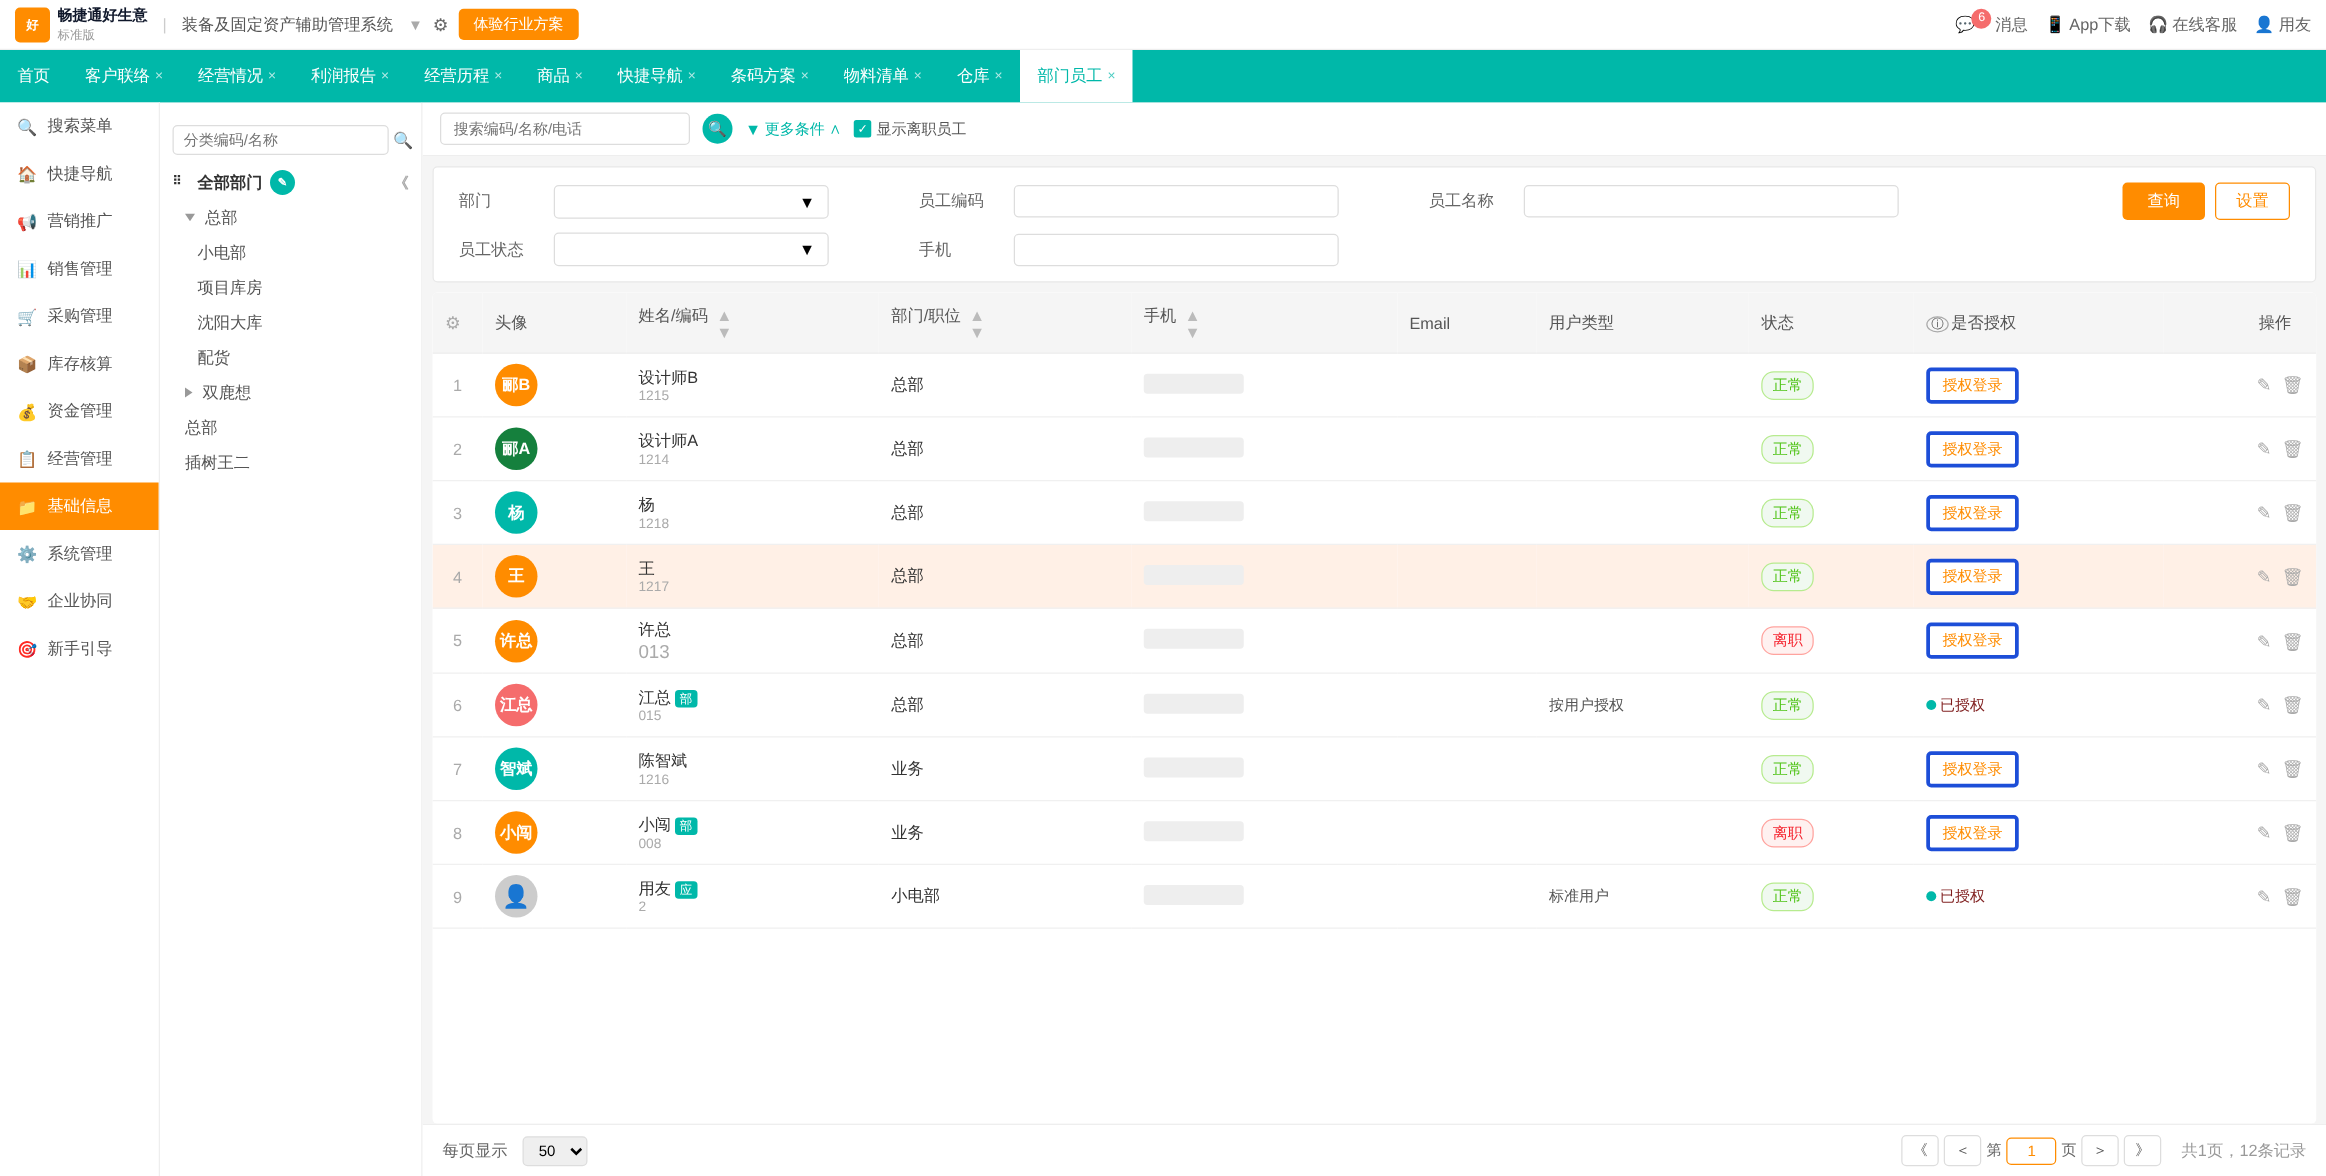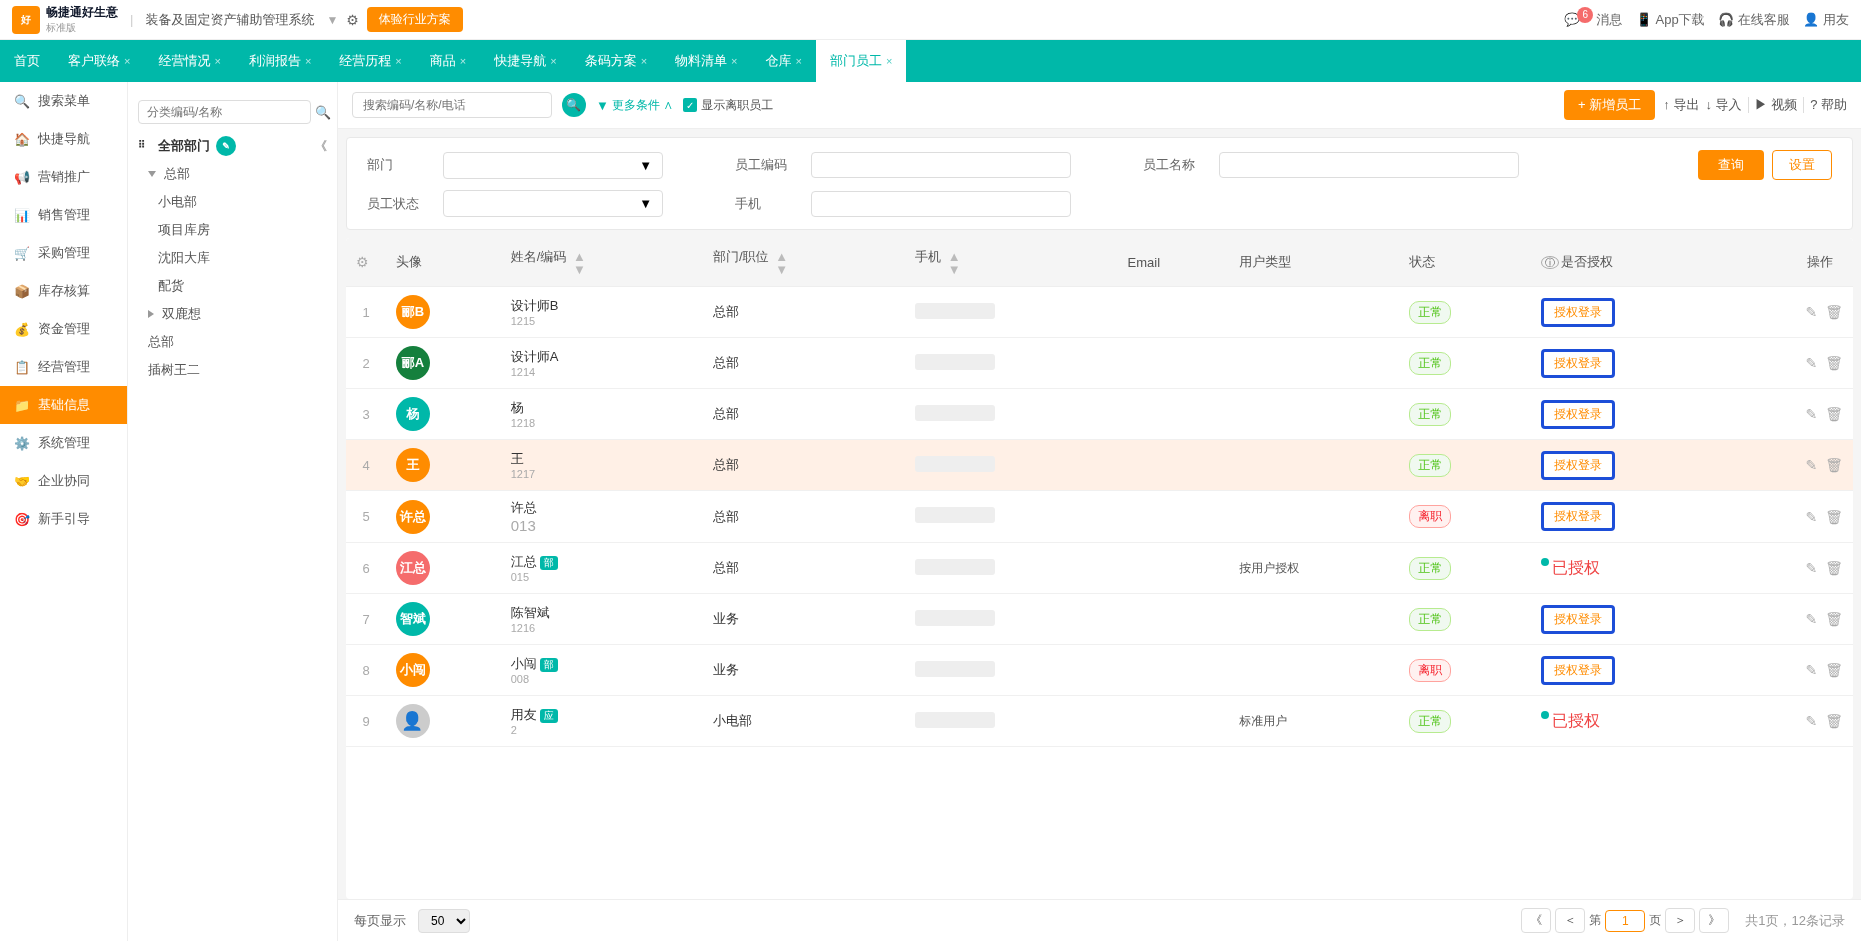--- a/index.html
+++ b/index.html
@@ -82,21 +82,21 @@
     thead tr { background: #f5f5f5; border-bottom: 1px solid #eee; }
     thead th { padding: 10px 10px; text-align: left; color: #555; font-weight: normal; white-space: nowrap; }
     tbody tr { border-bottom: 1px solid #f0f0f0; }
     tbody tr.highlighted { background: #fff0e6; }
     tbody td { padding: 8px 10px; color: #333; vertical-align: middle; }
     .avatar { width: 34px; height: 34px; border-radius: 50%; display: flex; align-items: center; justify-content: center; color: white; font-size: 13px; font-weight: bold; }
     .status-badge { display: inline-block; padding: 2px 8px; border-radius: 10px; font-size: 12px; }
     .status-normal { background: #f0f9f0; color: #52c41a; border: 1px solid #b7eb8f; }
     .status-left { background: #fff1f0; color: #f5222d; border: 1px solid #ffa39e; }
     .auth-btn { border: 3px solid #1d4ed8; color: #ff8c00; background: white; border-radius: 4px; padding: 3px 10px; cursor: pointer; font-size: 12px; white-space: nowrap; }
-    .authorized { color: #ef4444; font-size: 16px; display: flex; gap: 3px; }
+    .authorized { color: #7f1d1d; font-size: 12px; display: flex; align-items: center; gap: 3px; }
     .dot-green { width: 8px; height: 8px; border-radius: 50%; background: #00b8a9; display: inline-block; }
     .op-btns { display: flex; gap: 8px; align-items: center; }
     .op-btn { color: #aaa; cursor: pointer; font-size: 14px; }
     .tag-badge { display: inline-block; background: #00b8a9; color: white; border-radius: 3px; padding: 0 4px; font-size: 10px; margin-left: 3px; vertical-align: middle; }
 
     
     .footer-bar { background: #fff; border-top: 1px solid #eee; padding: 8px 16px; display: flex; align-items: center; gap: 8px; font-size: 12px; color: #666; }
     .page-size-label { margin-right: 4px; }
     .page-select { border: 1px solid #ddd; border-radius: 4px; padding: 3px 8px; font-size: 12px; }
     .page-btns { display: flex; align-items: center; gap: 4px; margin-left: auto; }
@@ -297,31 +297,20 @@
         <input type="text" placeholder="搜索编码/名称/电话" style="width: 200px;">
         <button class="search-btn">🔍</button>
         <span class="more-filter">
           <span>▼</span>
           更多条件 ∧
         </span>
         <span class="show-retired">
           <span class="checkbox-on">✓</span>
           显示离职员工
         </span>
-        <div class="filter-right">
-          <button class="add-emp-btn">+ 新增员工</button>
-          <div class="action-btns">
-            <span class="action-btn">↑ 导出</span>
-            <span class="action-btn">↓ 导入</span>
-            <div class="divider-v"></div>
-            <span class="action-btn">▶ 视频</span>
-            <div class="divider-v"></div>
-            <span class="action-btn">? 帮助</span>
-          </div>
-        </div>
       </div>
 
       <div class="adv-filter">
         <div class="adv-filter-row">
           <span class="adv-label">部门</span>
           <div class="adv-select" style="width:220px;">
             <span></span>
             <span>▼</span>
           </div>
           <span style="width:40px;"></span>

